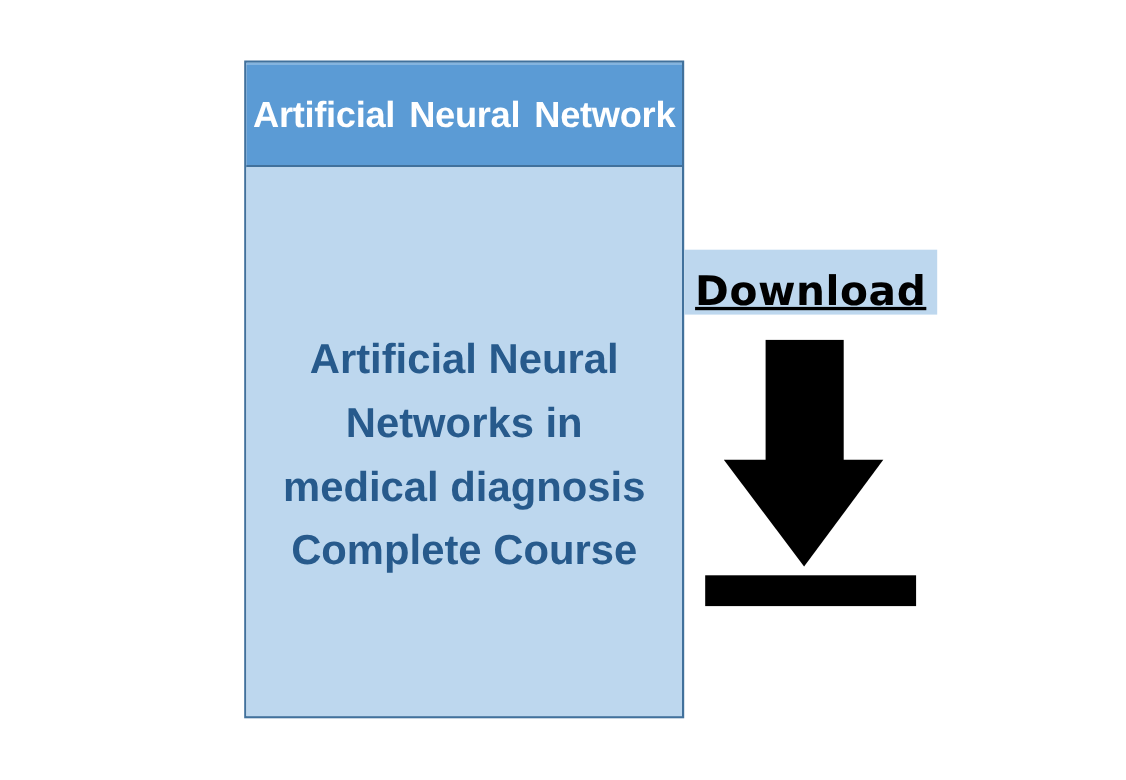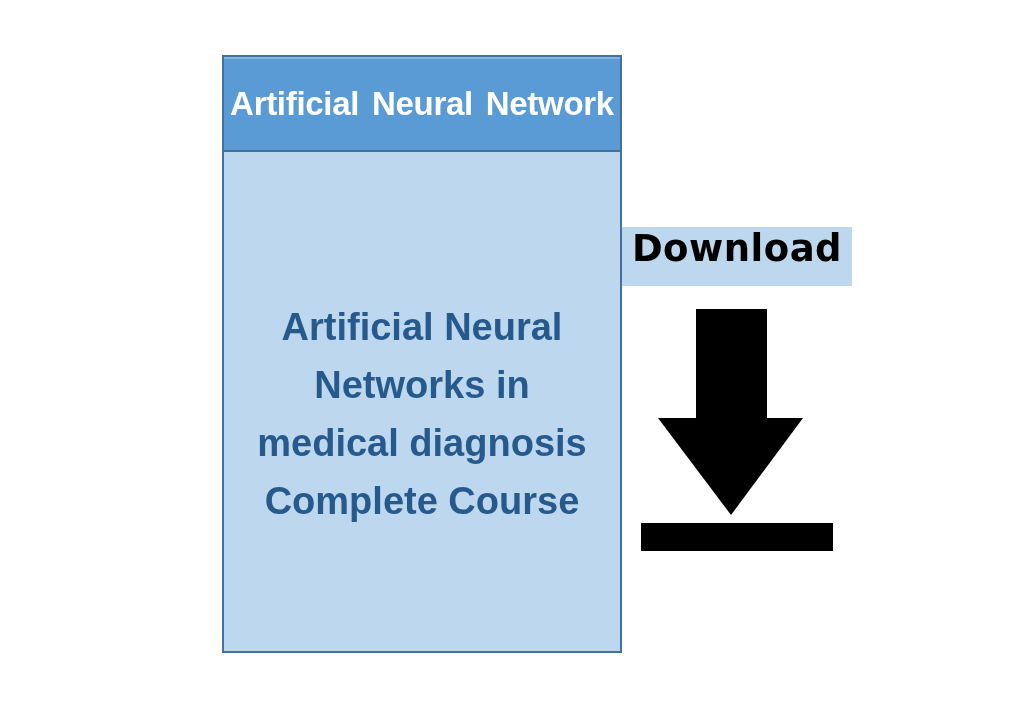--- a/index.html
+++ b/index.html
@@ -61,23 +61,24 @@
     margin-top: 25px;
   }
   .download-label {
     position: absolute;
     left: 622px;
     top: 227px;
     width: 230px;
     height: 59px;
     background: var(--label-bg, #BDD7EE);
     display: flex;
-    align-items: flex-start;
+    align-items: flex-end;
     justify-content: center;
     cursor: pointer;
+    text-decoration: underline;
   }
   .download-label-text {
     font-family: "DejaVu Sans", sans-serif;
     font-weight: bold;
     font-size: 37px;
     color: var(--label-text, #000000);
     letter-spacing: 0.5px;
     white-space: nowrap;
   }
   .download-arrow-button {

